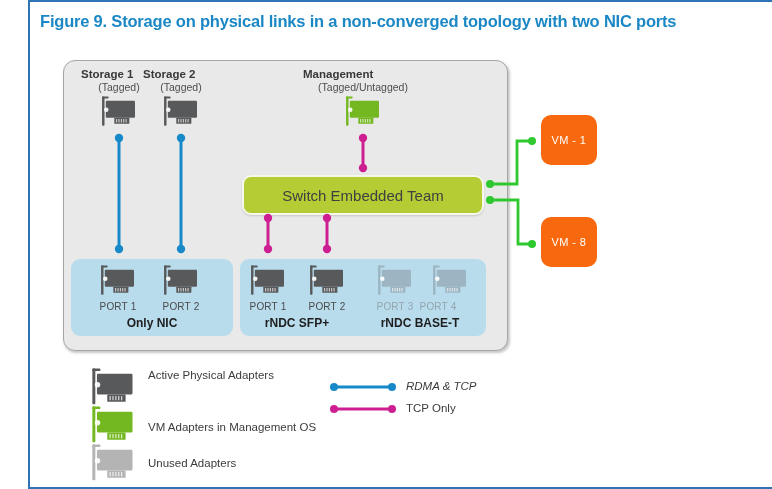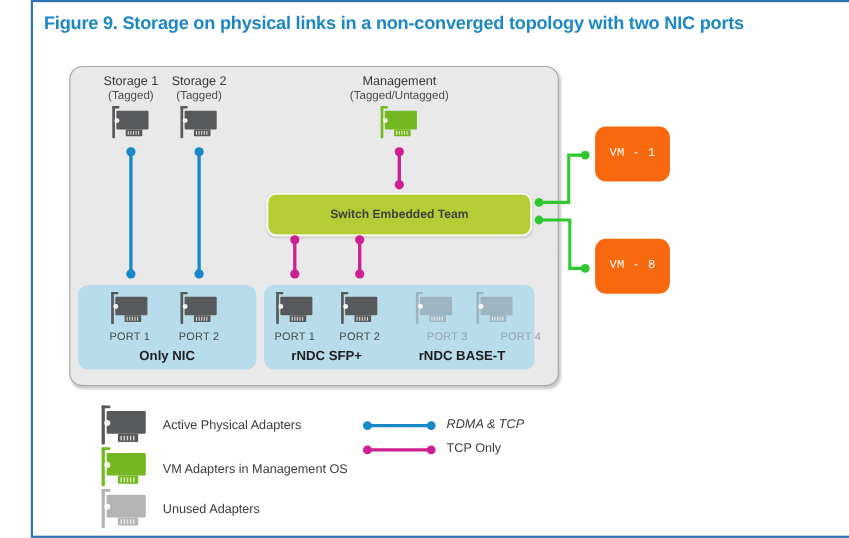--- a/index.html
+++ b/index.html
@@ -17,49 +17,49 @@
     position:absolute;left:10px;top:10px;
     font-size:16.5px;font-weight:bold;color:#1b87c5;
     letter-spacing:-0.2px;white-space:nowrap;
   }
   .host{
     position:absolute;left:33px;top:58px;width:443px;height:289px;
     background:#e9e9e9;border:1px solid #a6a6a6;border-radius:12px;
     box-shadow:1.5px 2px 2.5px rgba(0,0,0,0.22);
   }
   .abs{position:absolute;}
-  .node-label{font-size:11.5px;font-weight:normal;color:#383838;text-align:center;line-height:13px;}
+  .node-label{font-size:11.5px;font-weight:bold;color:#383838;line-height:13px;}
   .node-sub{font-size:10.5px;color:#4e4e4e;text-align:center;line-height:12px;}
   .nic{width:38px;height:32px;display:block;}
   .nic-lg{width:46px;height:39px;display:block;}
   .nic-dark{color:#58595b;}
   .nic-green{color:#74b821;}
   .nic-unused-box{color:#9db5c2;}
   .nic-unused{color:#b4b4b4;}
   .set-box{
     position:absolute;left:212px;top:173px;width:238px;height:36px;
     background:#b5cc34;border:2px solid #f5f8ea;border-radius:9px;
     display:flex;align-items:center;justify-content:center;
     box-shadow:0 1px 2px rgba(0,0,0,0.15);
   }
-  .set-box span{font-size:11px;font-weight:bold;color:#3f4040;}
+  .set-box span{font-size:15px;font-weight:normal;color:#3f4040;}
   .port-box{
     position:absolute;top:257px;height:77px;
     background:#b8dcec;border-radius:9px;
   }
   .port-label{position:absolute;top:299px;width:60px;text-align:center;
     font-size:10px;color:#4a4a4a;letter-spacing:0.2px;}
-  .port-label.muted{color:#93a5ae;text-align:right;}
+  .port-label.muted{color:#93a5ae;}
   .group-label{position:absolute;top:314px;width:120px;text-align:center;
     font-size:12px;font-weight:bold;color:#1e1e1e;}
   .vm-box{
-    position:absolute;left:511px;width:68px;height:50px;
+    position:absolute;left:511px;width:56px;height:50px;
     background:#f8690f;border-radius:10px;
     display:flex;align-items:center;justify-content:center;
-    color:#ffffff;font-size:11px;letter-spacing:0.4px;font-family:Liberation Mono, monospace;
+    color:#ffffff;font-size:11px;letter-spacing:0.4px;
   }
   .legend-text{position:absolute;font-size:11.5px;color:#3c3c3c;white-space:nowrap;}
   .overlay{position:absolute;left:0;top:0;width:772px;height:489px;pointer-events:none;}
 </style>
 </head>
 <body>
 
 <div class="canvas">
 
   <svg width="0" height="0" style="position:absolute" aria-hidden="true">
@@ -130,21 +130,21 @@
     </svg>
   <svg class="nic nic-unused-box abs" style="left:401px;top:263px;">
       <use href="#nicsym"></use>
     </svg>
 
   <div class="port-label" style="left:58px;">PORT 1</div>
   <div class="port-label" style="left:121px;">PORT 2</div>
   <div class="port-label" style="left:208px;">PORT 1</div>
   <div class="port-label" style="left:267px;">PORT 2</div>
   <div class="port-label muted" style="left:335px;">PORT 3</div>
-  <div class="port-label muted" style="left:402px;">PORT 4</div>
+  <div class="port-label muted" style="left:378px;">PORT 4</div>
 
   <div class="group-label" style="left:62px;">Only NIC</div>
   <div class="group-label" style="left:207px;">rNDC SFP+</div>
   <div class="group-label" style="left:330px;">rNDC BASE-T</div>
 
   <div class="vm-box" style="top:113px;">
     <span>VM - 1</span>
   </div>
   <div class="vm-box" style="top:215px;">
     <span>VM - 8</span>
@@ -152,21 +152,21 @@
 
   <svg class="nic-lg nic-dark abs" style="left:60px;top:366px;">
       <use href="#nicsym"></use>
     </svg>
   <svg class="nic-lg nic-green abs" style="left:60px;top:404px;">
       <use href="#nicsym"></use>
     </svg>
   <svg class="nic-lg nic-unused abs" style="left:60px;top:442px;">
       <use href="#nicsym"></use>
     </svg>
-  <div class="legend-text" style="left:118px;top:379px;text-align:right;">Active Physical Adapters</div>
+  <div class="legend-text" style="left:118px;top:367px;text-align:right;">Active Physical Adapters</div>
   <div class="legend-text" style="left:118px;top:419px;">VM Adapters in Management OS</div>
   <div class="legend-text" style="left:118px;top:455px;">Unused Adapters</div>
   <div class="legend-text" style="left:376px;top:378px;font-style:italic;">RDMA &amp; TCP</div>
   <div class="legend-text" style="left:376px;top:400px;">TCP Only</div>
 
   <svg class="overlay">
 
     <g stroke="#1789c9" fill="#1789c9" stroke-width="3">
       <line x1="89" y1="136" x2="89" y2="247"></line>
       <circle cx="89" cy="136" r="4.2" stroke="none"></circle>

